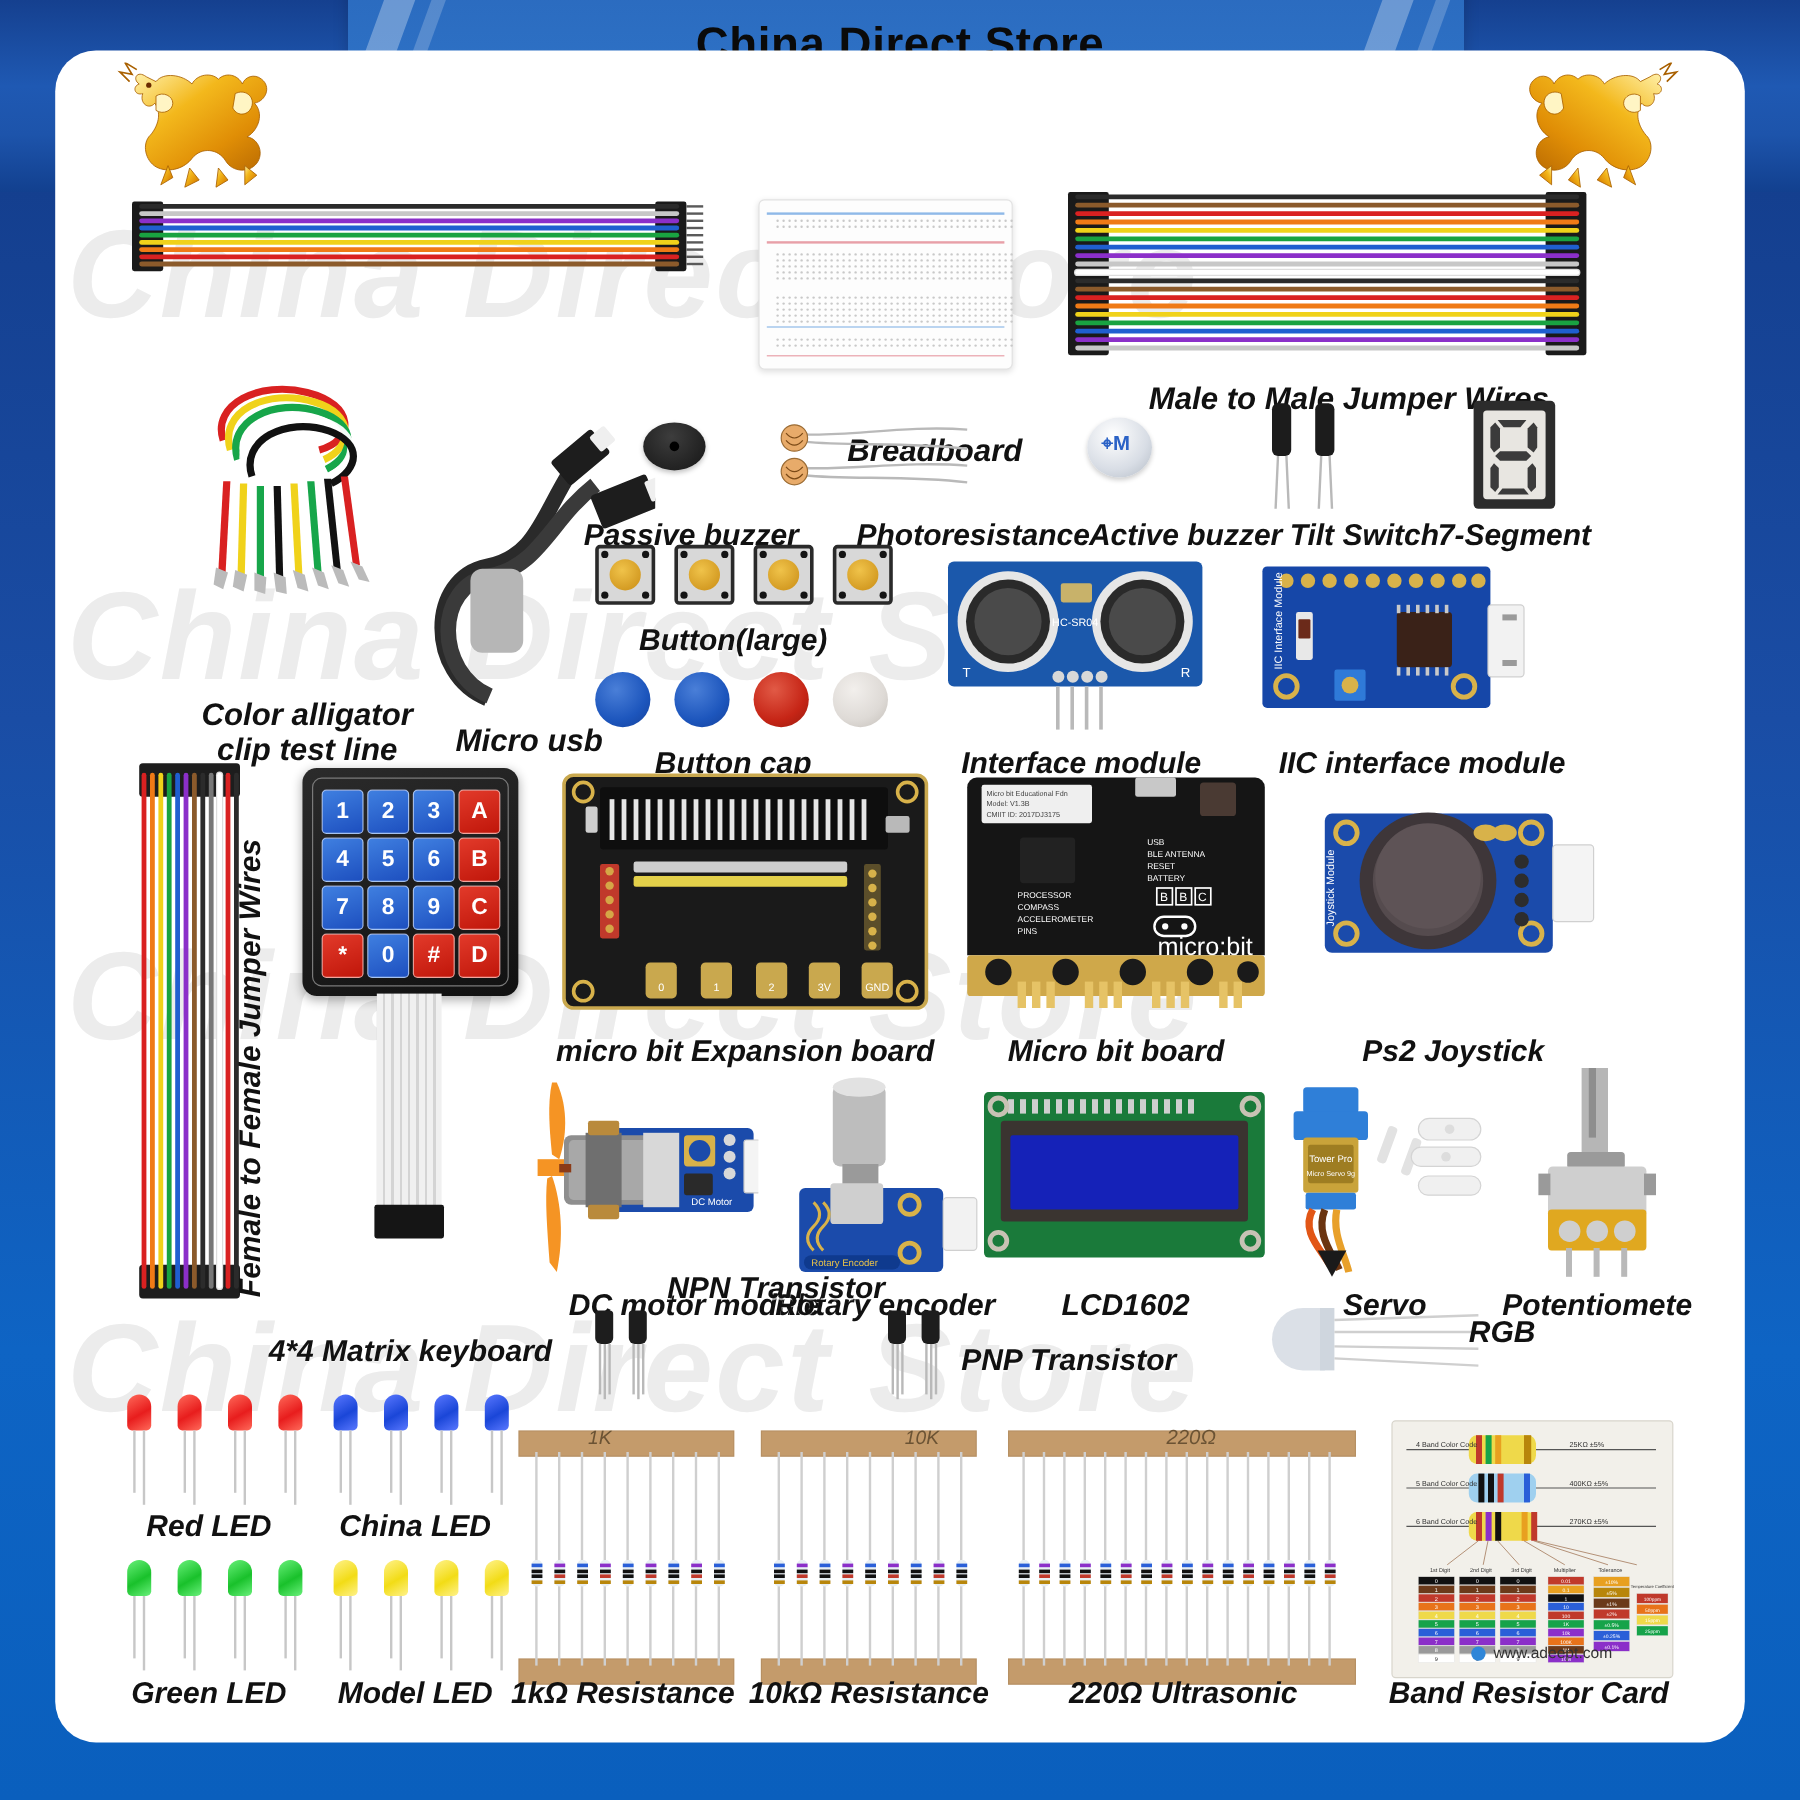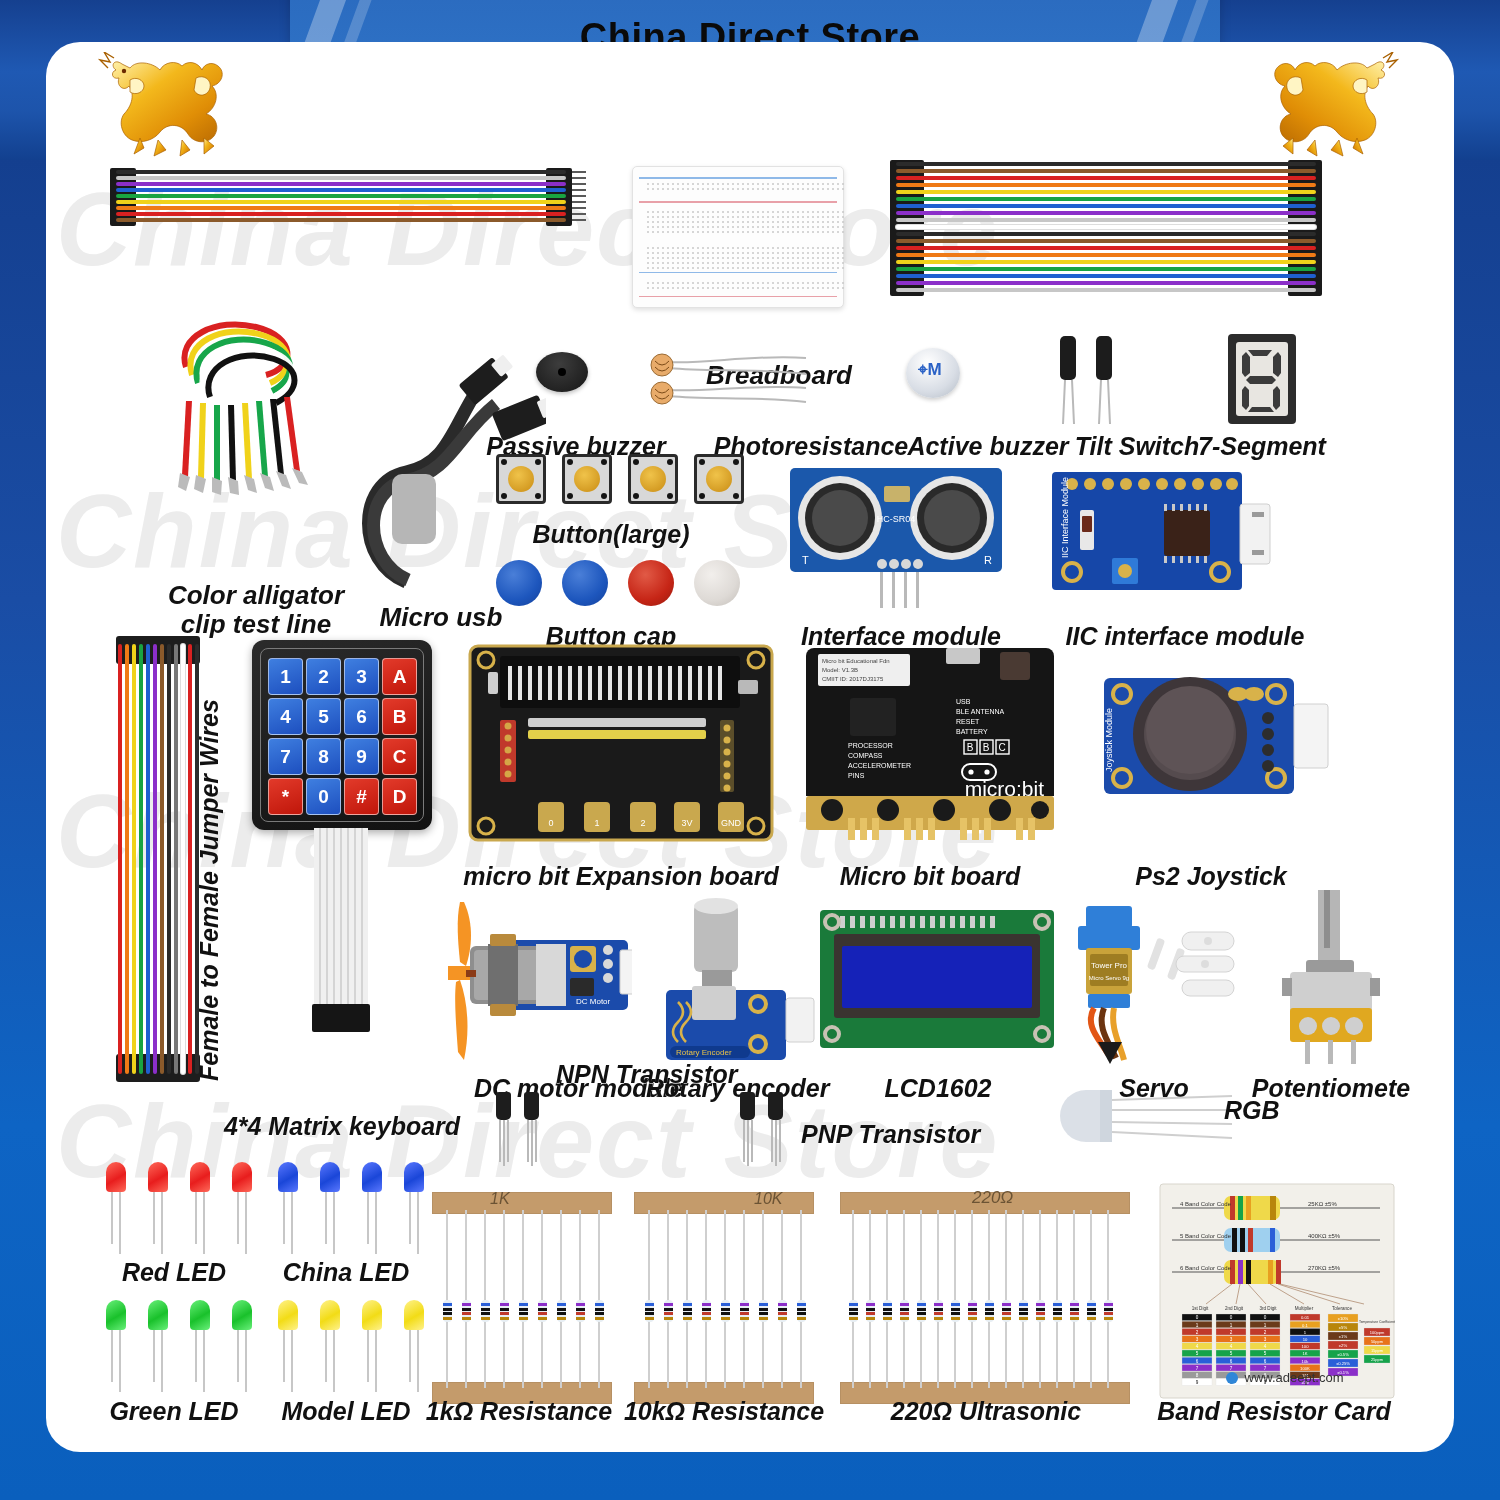--- a/index.html
+++ b/index.html
@@ -769,20 +769,21 @@
       <div class="wire" style="top:72px;background:#2b2b2b;"></div>
       <div class="wire" style="top:79px;background:#8b5a2b;"></div>
       <div class="wire" style="top:86px;background:#d92121;"></div>
       <div class="wire" style="top:93px;background:#ef7a16;"></div>
       <div class="wire" style="top:100px;background:#f0d21a;"></div>
       <div class="wire" style="top:107px;background:#19a341;"></div>
       <div class="wire" style="top:114px;background:#1f5fd0;"></div>
       <div class="wire" style="top:121px;background:#8b2fc9;"></div>
       <div class="wire" style="top:128px;background:#c7c7c7;"></div>
     </div>
+    <div class="lab c" style="left:1078px;top:275px;font-size:26px;">Male to Male Jumper Wires</div>
 
     <svg class="obj" style="left:100px;top:255px;width:200px;height:240px;" viewBox="0 0 200 240">
       <g stroke-width="6" fill="none">
         <path d="M40 70 C30 40 70 20 110 30 C150 40 150 70 120 78" stroke="#d92121"></path>
         <path d="M46 78 C36 46 76 26 116 38 C150 48 148 76 124 86" stroke="#f0d21a"></path>
         <path d="M52 86 C42 54 82 34 120 46 C152 56 150 82 126 94" stroke="#17a64a"></path>
         <path d="M58 94 C48 62 88 42 124 54 C154 64 152 88 128 100" stroke="#ffffff" stroke-opacity=".95"></path>
         <path d="M64 100 C54 70 92 50 128 62 C156 72 154 94 130 106" stroke="#111"></path>
       </g>
       <g>

